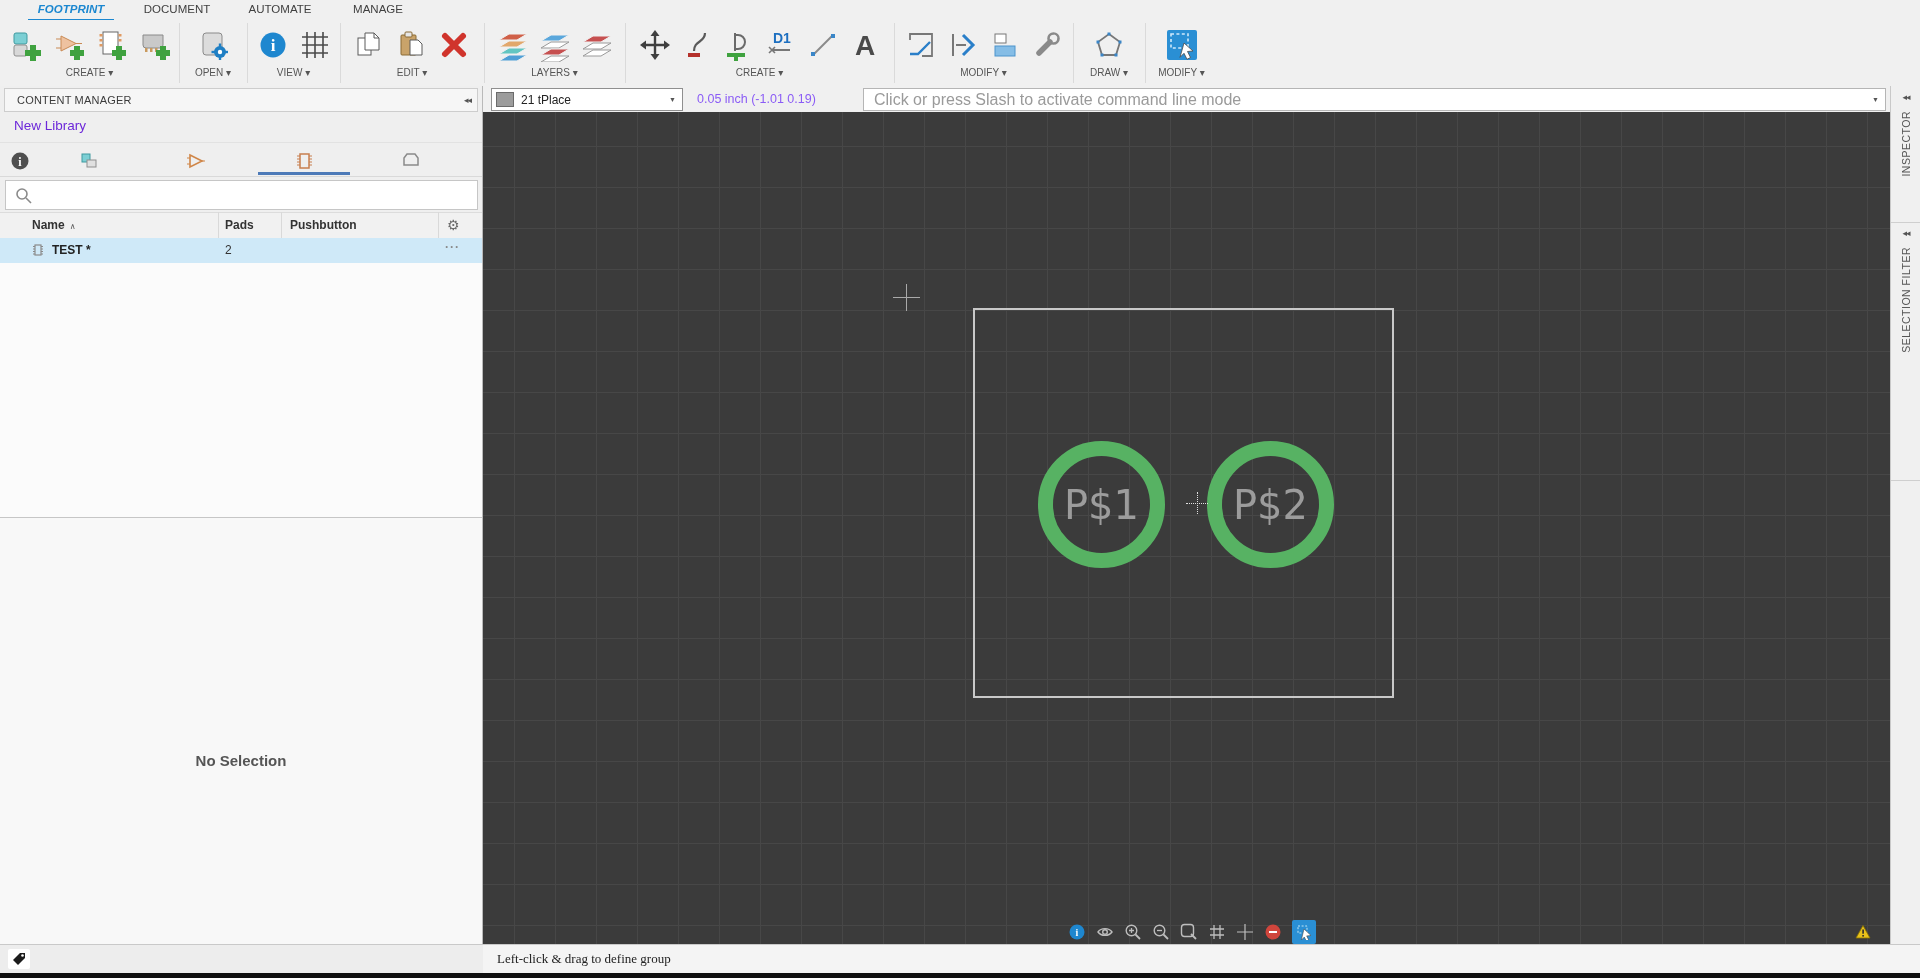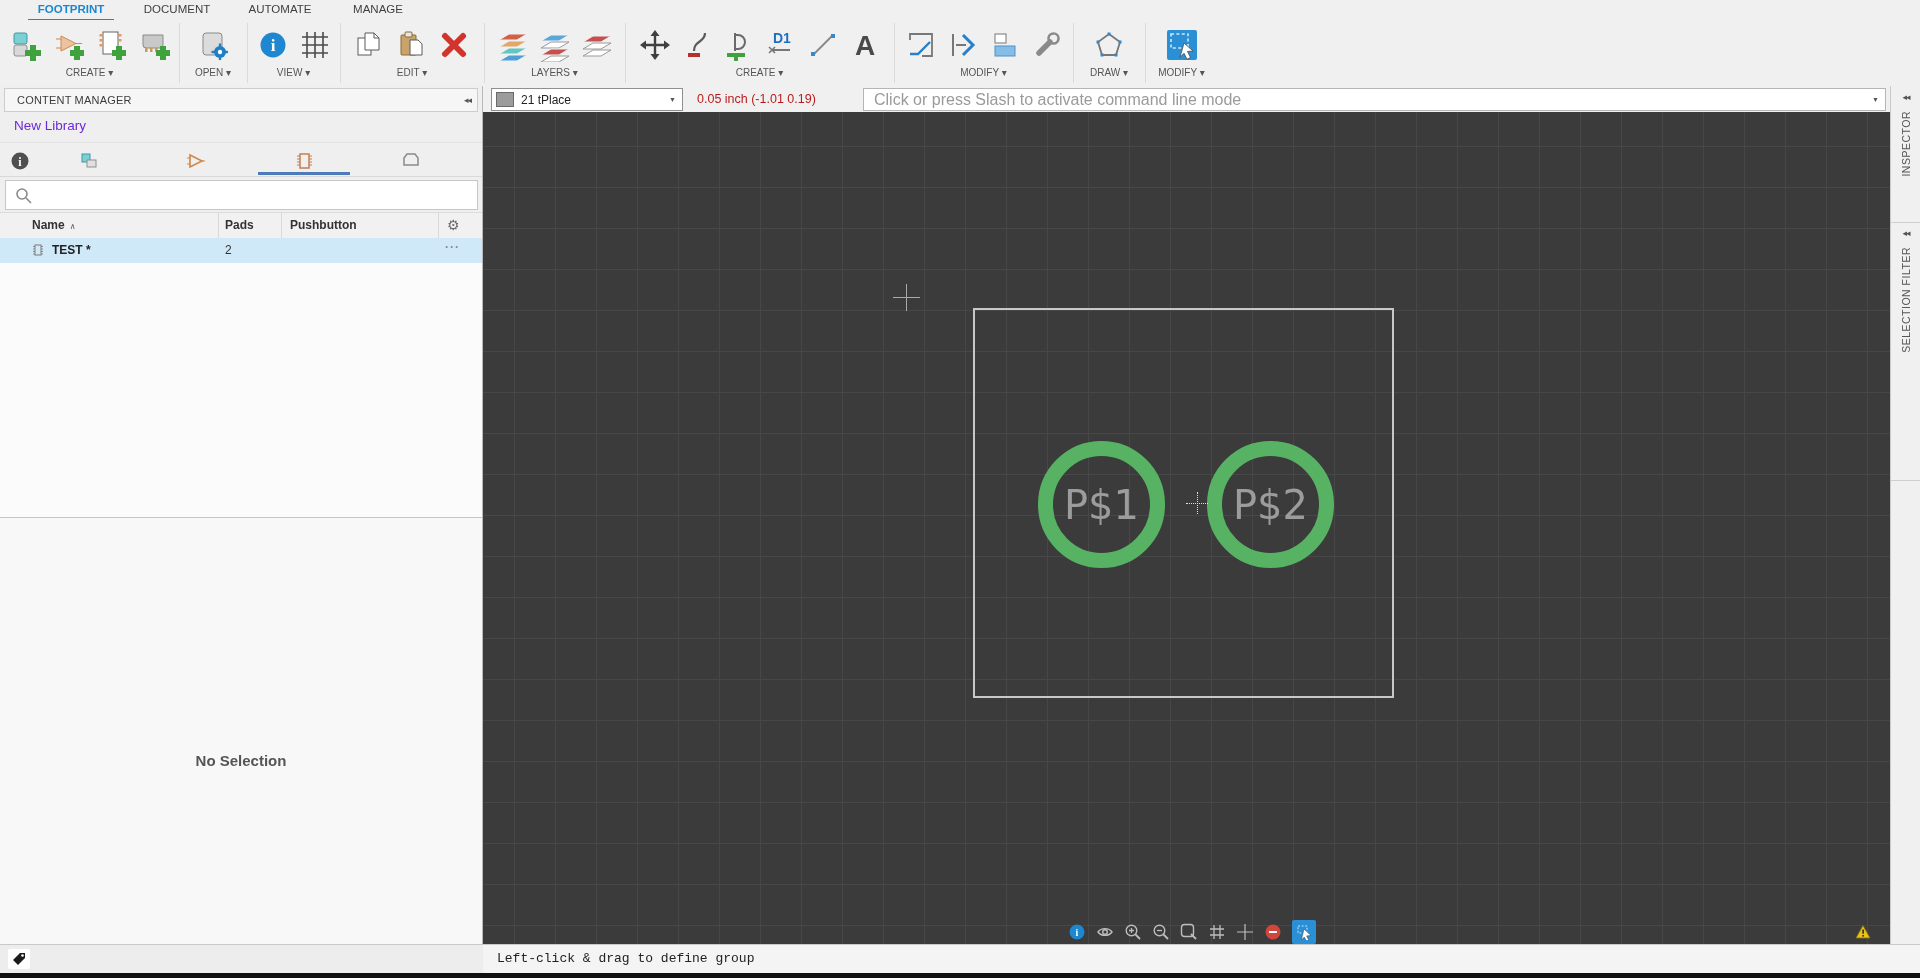--- a/index.html
+++ b/index.html
@@ -2,21 +2,21 @@
 <html><head>
 <meta charset="utf-8">
 <style>
   html,body{margin:0;padding:0;background:#dcdcdc;}
   #app{position:relative;width:1920px;height:978px;background:#f0f0f0;overflow:hidden;
        font-family:"Liberation Sans",sans-serif;-webkit-font-smoothing:antialiased;}
 
   
   #app-tabs{position:absolute;left:0;top:0;width:1920px;height:20px;background:#f0f0f0;}
   .app-tab{position:absolute;top:3px;transform:translateX(-50%);font-size:11.5px;color:#3f3f3f;cursor:default;}
-  .app-tab.active{color:#1b87d0;font-weight:bold;}
+  .app-tab.active{color:#1b87d0;font-weight:bold;font-style:italic;}
   #tab-underline{position:absolute;left:28px;top:19px;width:86px;height:3px;background:#1b87d0;}
 
   
   #main-toolbar{position:absolute;left:0;top:20px;width:1920px;height:66px;background:#f0f0f0;border-bottom:1px solid #d2d2d2;}
   .tb-group{position:absolute;top:3px;height:60px;border-right:1px solid #dadada;
             display:flex;flex-direction:column;align-items:center;}
   .tb-icons{display:flex;gap:8px;align-items:center;height:44px;}
   .tb-label{font-size:10px;color:#555;margin-top:0;}
   .ic{width:34px;height:34px;display:block;}
 
@@ -55,21 +55,21 @@
   .preview{position:absolute;left:0;right:0;top:432px;bottom:0;background:#f8f8f8;}
   .no-sel{position:absolute;left:0;right:0;top:234px;text-align:center;font-size:15px;font-weight:bold;color:#555;}
 
   
   #layer-bar{position:absolute;left:483px;top:86px;width:1407px;height:26px;background:#f0f0f0;}
   .layer-select{position:absolute;left:8px;top:2px;width:190px;height:21px;background:#fff;border:1px solid #8f8f8f;
                 display:flex;align-items:center;}
   .layer-swatch{width:16px;height:13px;background:#9c9c9c;border:1px solid #6b6b6b;margin-left:4px;}
   .layer-name{font-size:12px;color:#222;margin-left:7px;flex:1;}
   .dd-caret{font-size:7px;color:#555;padding:0 6px;}
-  .coords{position:absolute;left:214px;top:0;height:26px;line-height:26px;font-size:12.5px;color:#b91c1c;}
+  .coords{position:absolute;left:214px;top:0;height:26px;line-height:26px;font-size:12.5px;color:#8b5cf6;}
   .cmd-box{position:absolute;left:380px;right:4px;top:2px;height:21px;background:#fff;border:1px solid #b5b5b5;
            display:flex;align-items:center;}
   .cmd-input{flex:1;border:none;outline:none;background:transparent;font-size:16px;color:#444;margin-left:8px;
              font-family:"Liberation Sans",sans-serif;}
   .cmd-input::placeholder{color:#9a9a9a;}
 
   
   #canvas{position:absolute;left:483px;top:112px;width:1407px;height:832px;background:#3b3b3b;overflow:hidden;
           background-image:linear-gradient(#474747 1px,transparent 1px),linear-gradient(90deg,#474747 1px,transparent 1px);
           background-size:41px 41px;background-position:-10px -7px;}
@@ -91,21 +91,21 @@
   
   #right-rail{position:absolute;left:1890px;top:86px;width:30px;height:858px;background:#f0f0f0;border-left:1px solid #c9c9c9;}
   .rail-section{position:absolute;left:0;right:0;display:flex;flex-direction:column;align-items:center;border-bottom:1px solid #cfcfcf;}
   .v-label{writing-mode:vertical-rl;transform:rotate(180deg);font-size:10.5px;color:#555;letter-spacing:.5px;margin-top:9px;}
 
   
   #status-left{position:absolute;left:0;top:944px;width:483px;height:29px;background:#ededed;border-top:1px solid #c9c9c9;}
   #status-right{position:absolute;left:483px;top:944px;width:1437px;height:29px;background:#f4f4f4;border-top:1px solid #c9c9c9;}
   .tag-btn{position:absolute;left:8px;top:4px;width:22px;height:20px;background:#fff;border-radius:2px;
            display:flex;align-items:center;justify-content:center;}
-  .status-msg{display:block;padding-left:14px;line-height:28px;font-family:Liberation Mono, monospace;
+  .status-msg{display:block;padding-left:14px;line-height:28px;font-family:Liberation Serif, serif;
               font-size:13px;color:#222;}
   #bottom-strip{position:absolute;left:0;top:973px;width:1920px;height:5px;background:#101010;}
 </style>
 </head>
 <body>
 
 <div id="app">
 
   <div id="app-tabs">
     <span class="app-tab active" style="left:71px">FOOTPRINT</span>

